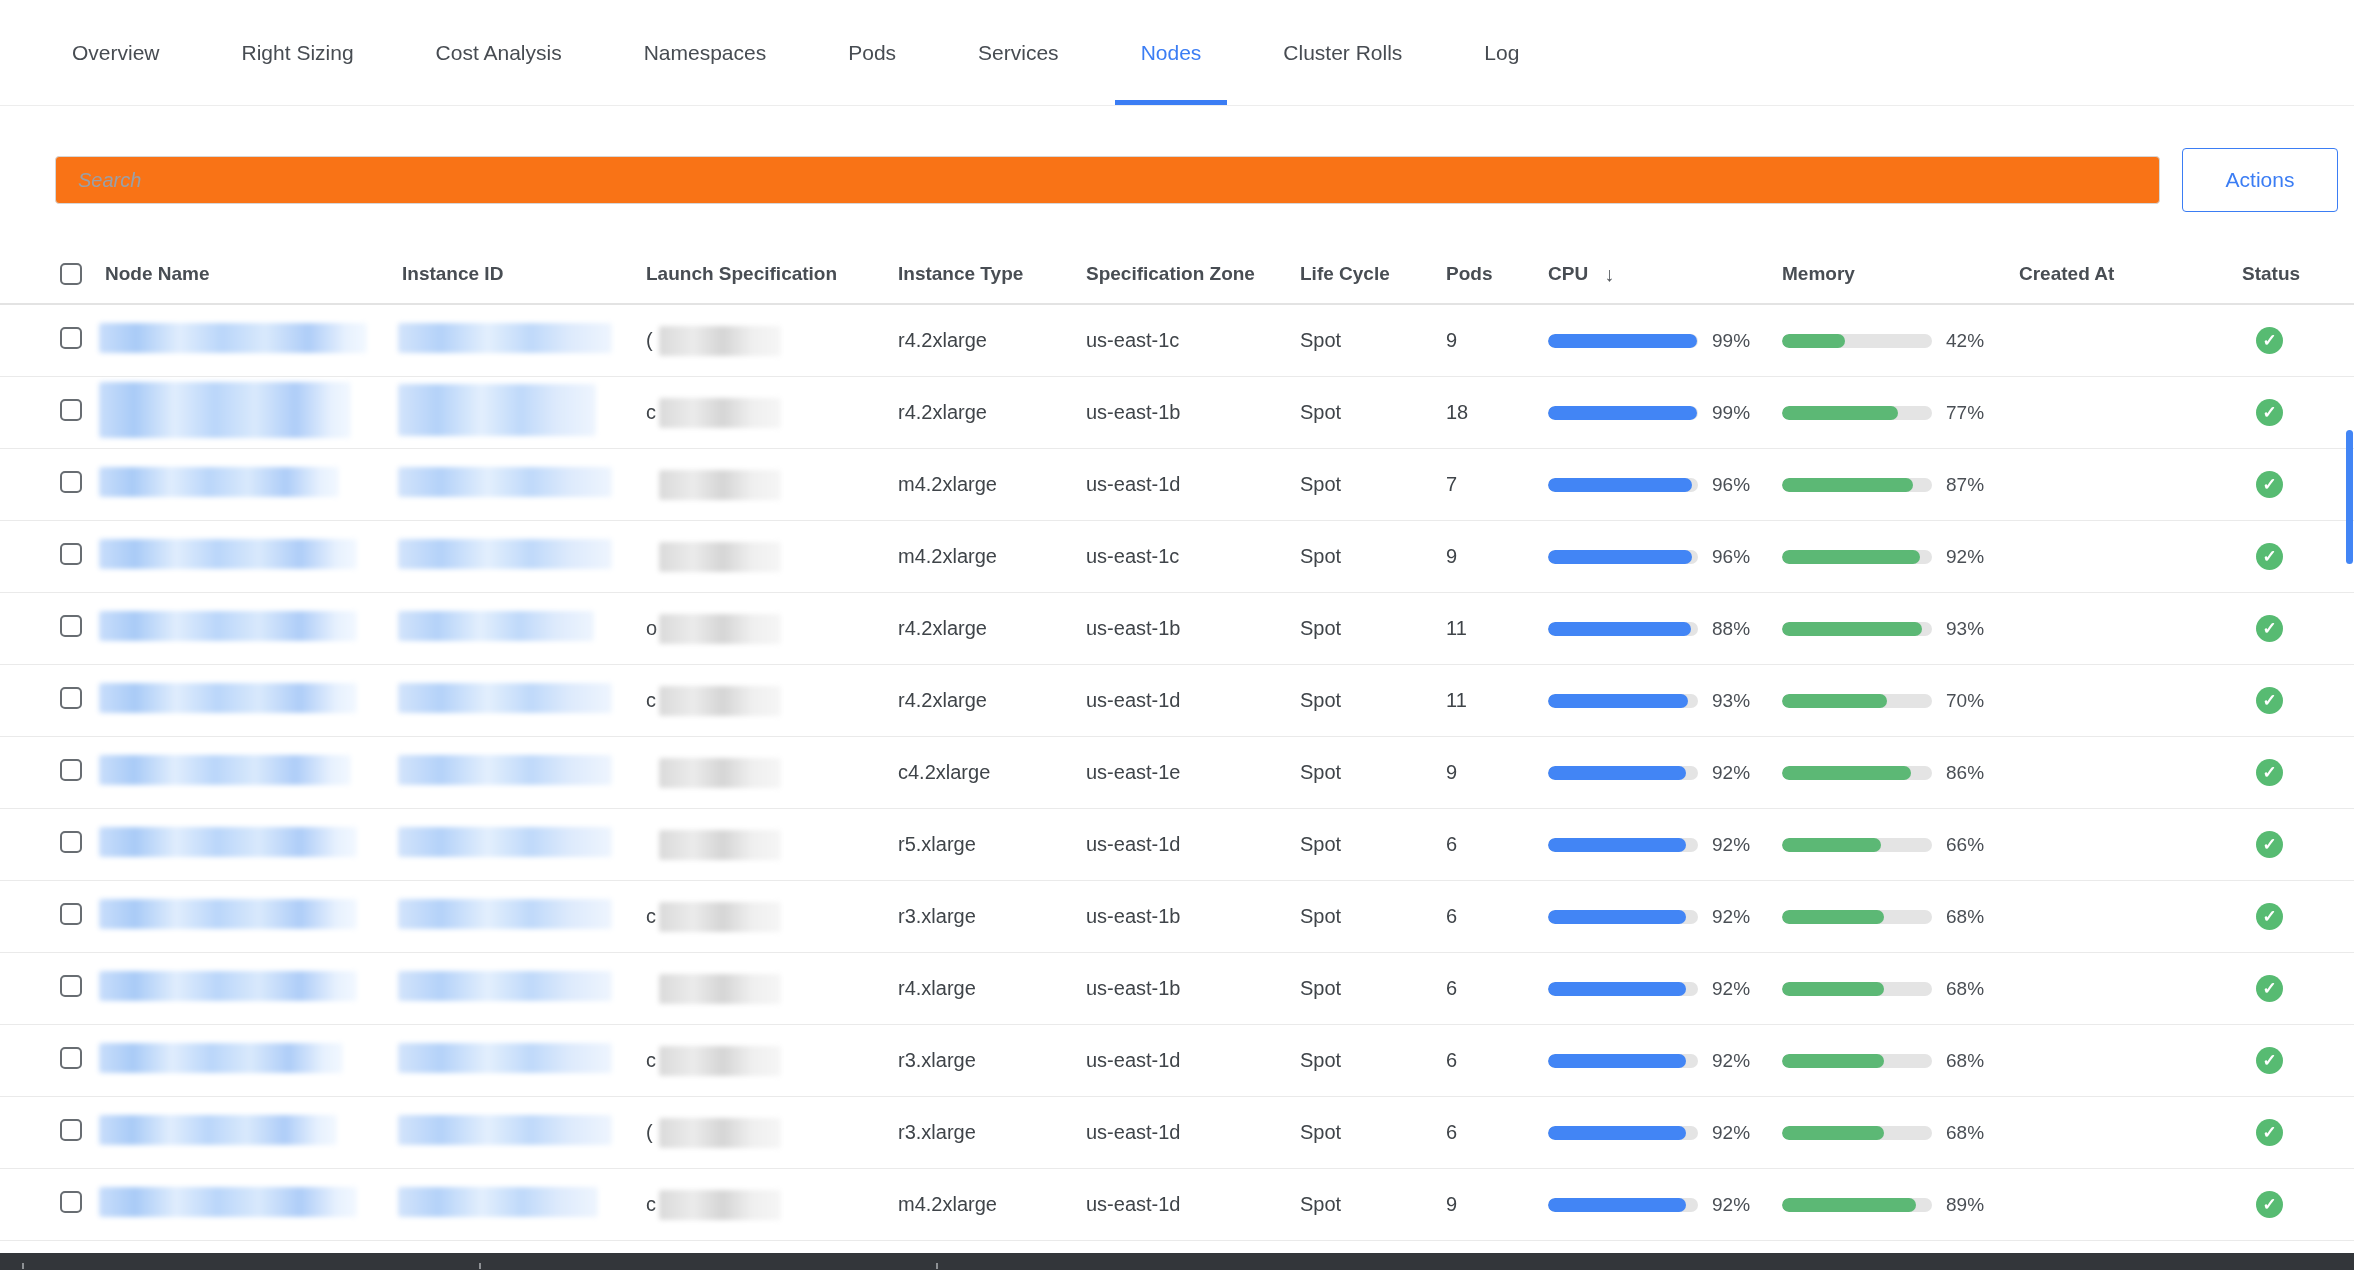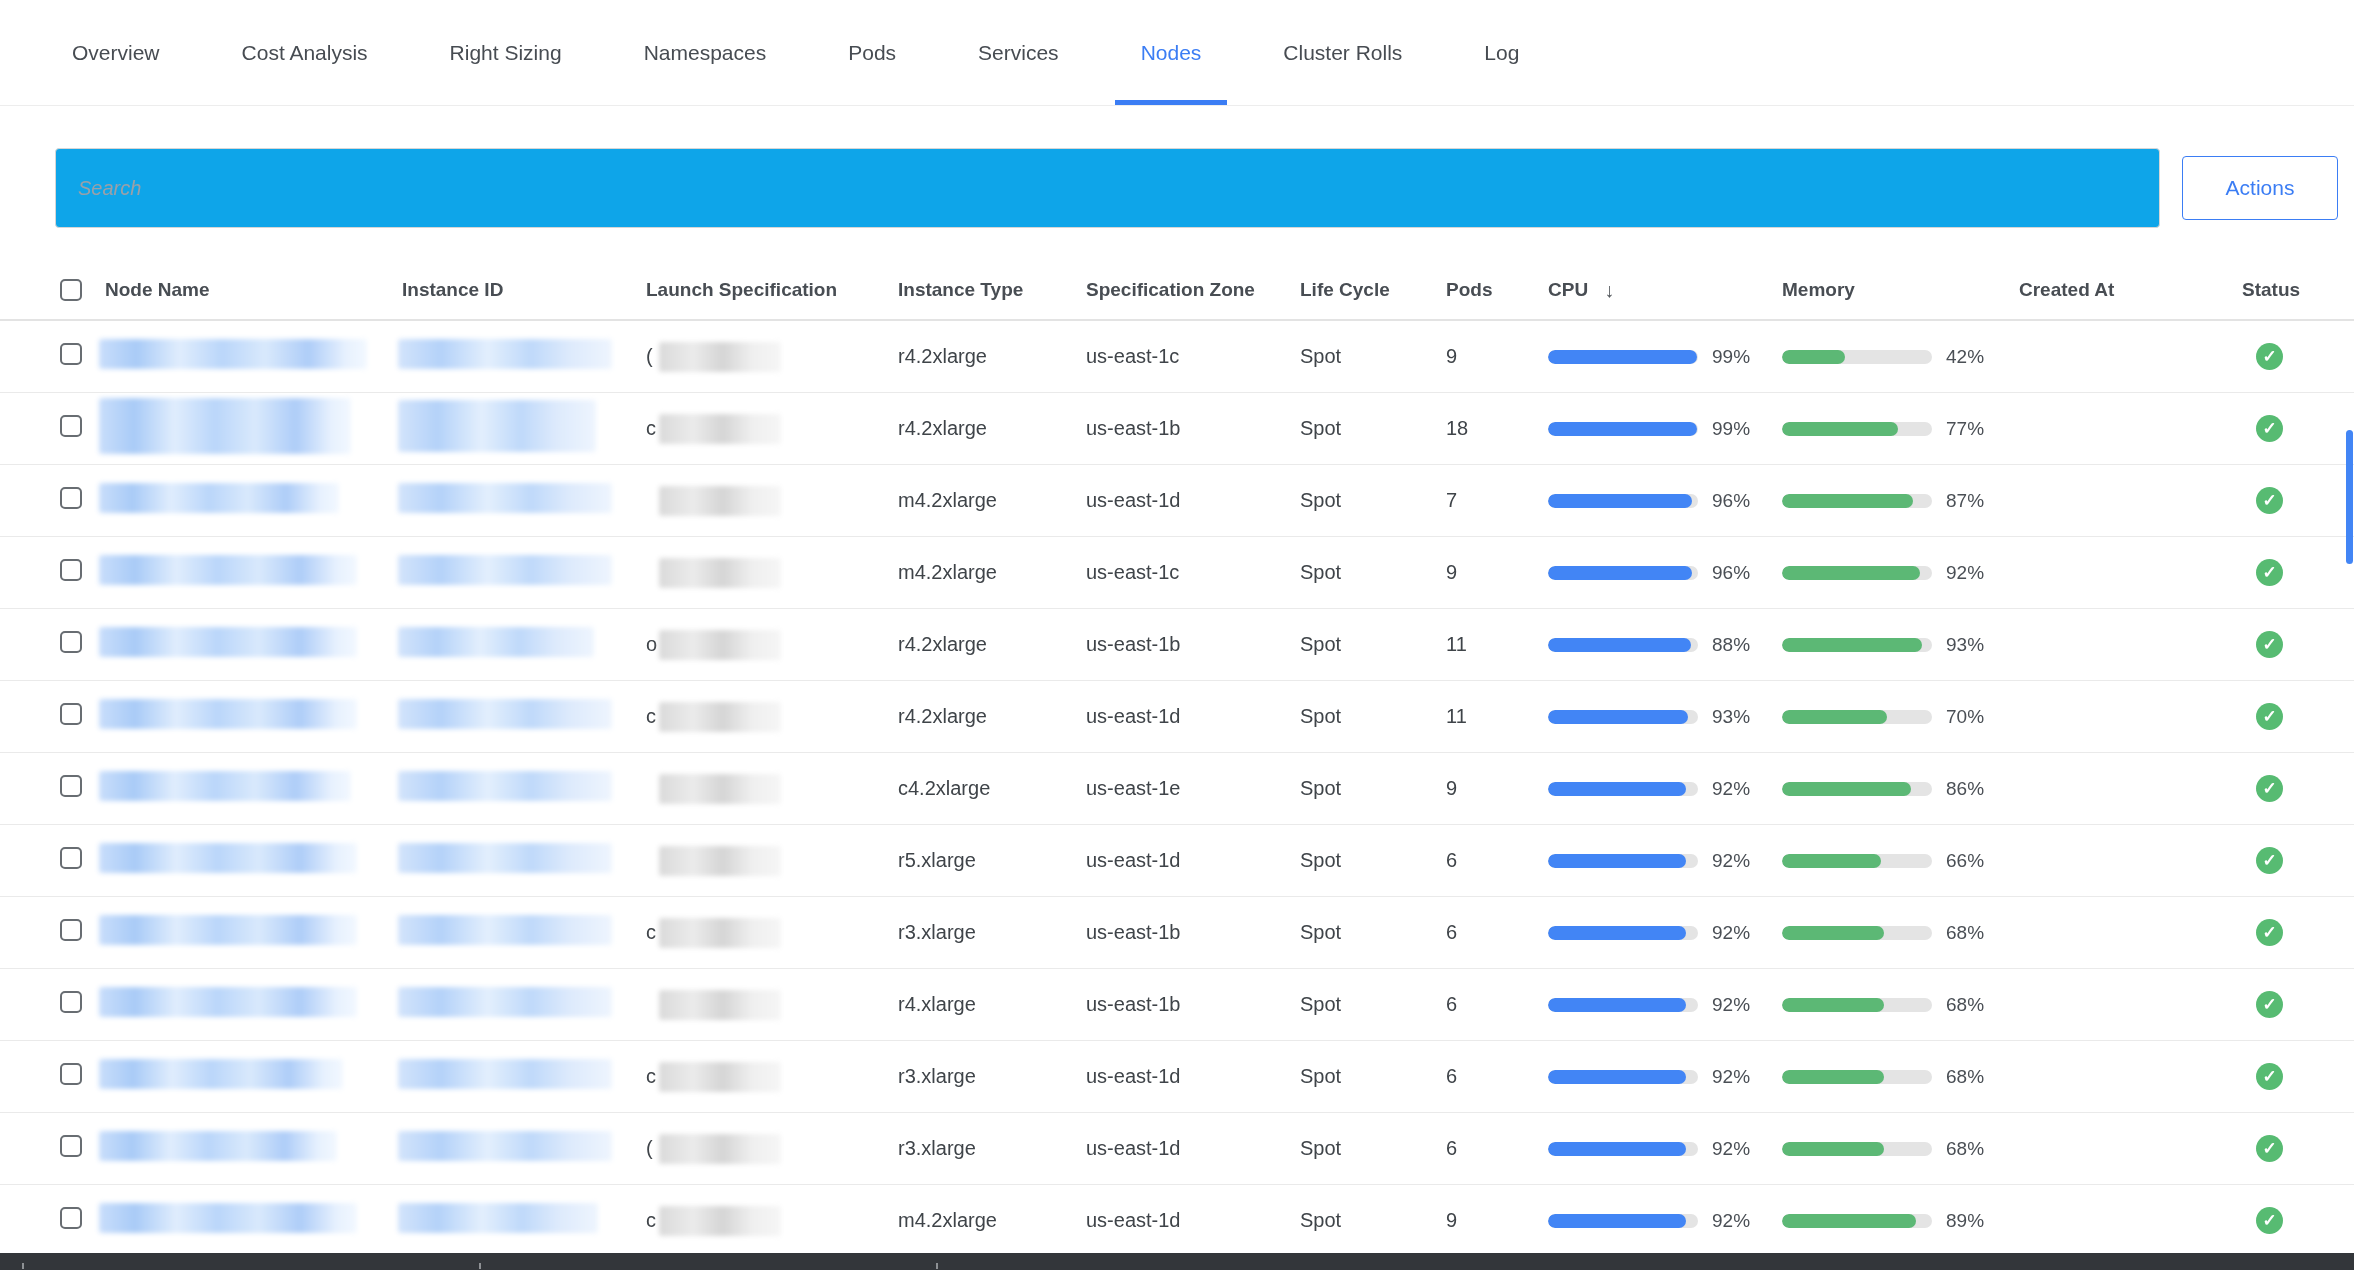--- a/index.html
+++ b/index.html
@@ -31,25 +31,25 @@
     content:""; position:absolute; left:0; right:0; bottom:0;
     height:5px; background:#3b7df4;
   }
 
   
   .toolbar {
     display:flex; align-items:center;
     padding:42px 16px 33px 55px; gap:22px;
   }
   .search-input {
-    flex:1; height:80px;
+    flex:1; height:48px;
     border:1.5px solid #d6d6d6; border-radius:4px;
     padding:0 22px; font-size:20px;
     font-family:"Liberation Sans", sans-serif;
-    color:#3f4449; background:#0ea5e9; outline:none;
+    color:#3f4449; background:#f97316; outline:none;
   }
   .search-input::placeholder { color:#9aa0a8; font-style:italic; }
   .actions-btn {
     width:156px; height:64px; flex:0 0 auto;
     background:#fff; border:1.5px solid #3b7df4; border-radius:4px;
     color:#3b7df4; font-size:21px;
     font-family:Liberation Sans, sans-serif;
     cursor:pointer;
   }
 
@@ -147,24 +147,24 @@
   }
 </style>
 </head>
 <body>
 
 <nav class="topnav">
     <div class="tab">
     <span>Overview</span>
   </div>
     <div class="tab">
+    <span>Right Sizing</span>
+  </div>
+    <div class="tab">
     <span>Cost Analysis</span>
-  </div>
-    <div class="tab">
-    <span>Right Sizing</span>
   </div>
     <div class="tab">
     <span>Namespaces</span>
   </div>
     <div class="tab">
     <span>Pods</span>
   </div>
     <div class="tab">
     <span>Services</span>
   </div>

